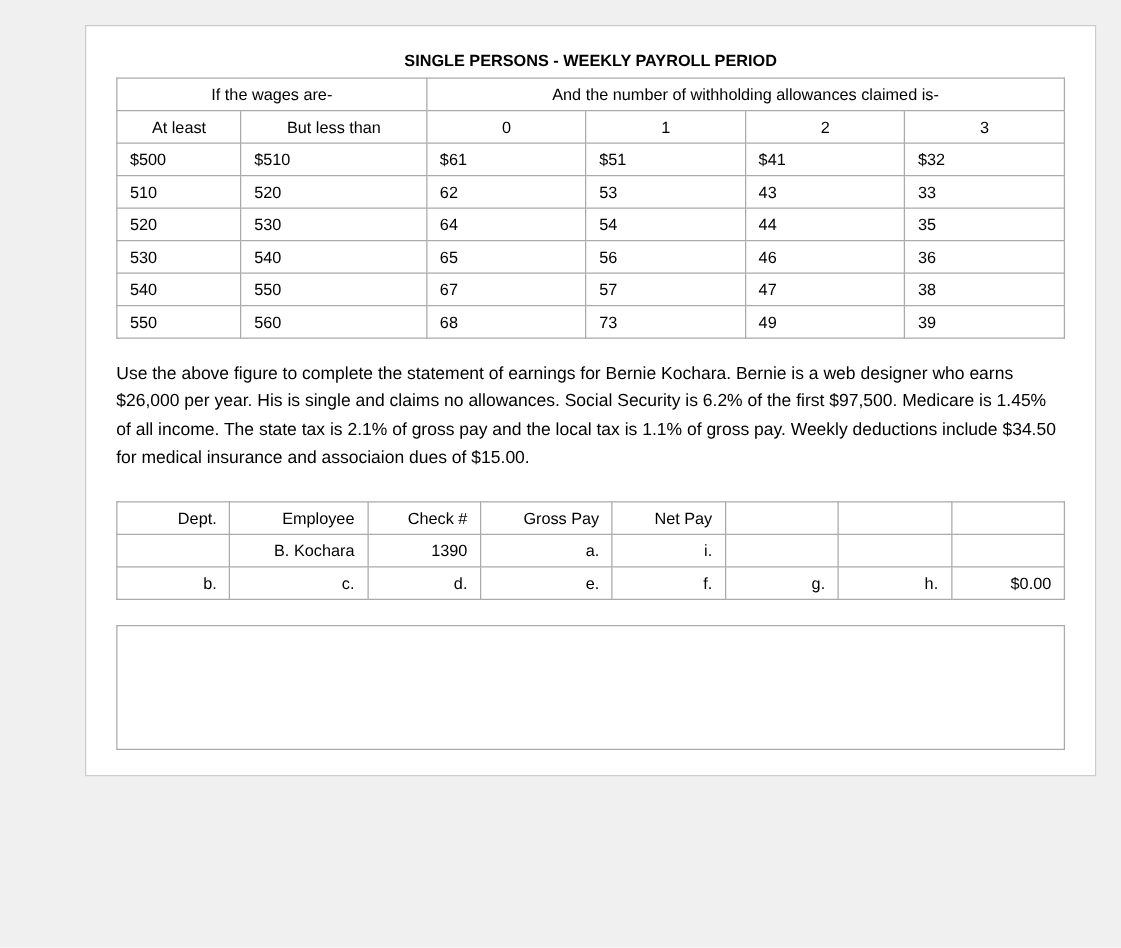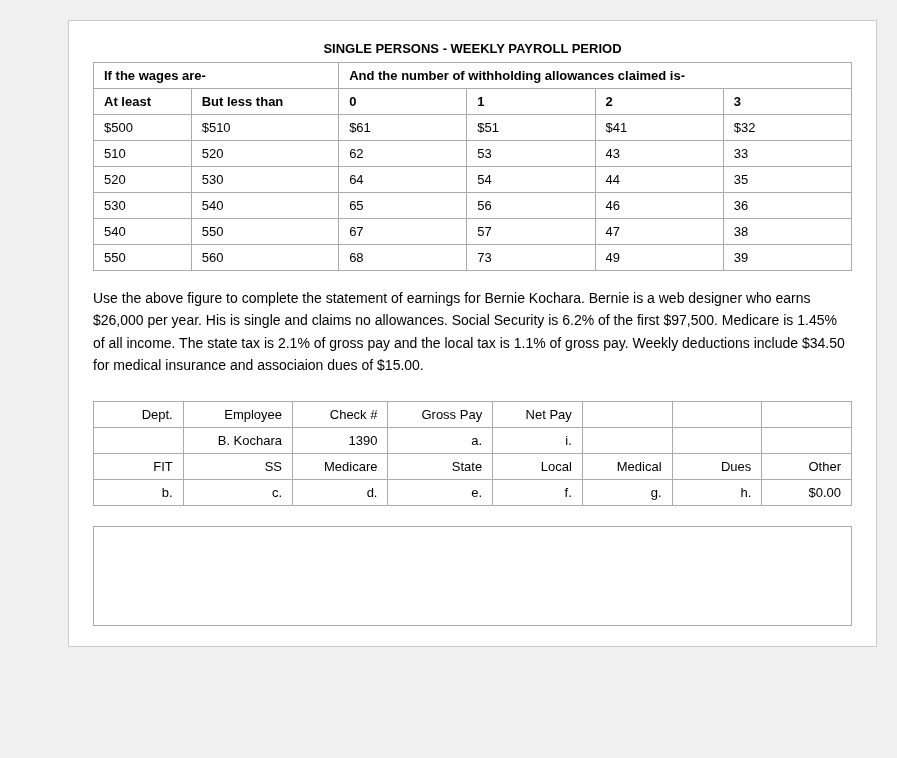--- a/index.html
+++ b/index.html
@@ -34,21 +34,22 @@
       caption-side: top;
     }
     .payroll-table th,
     .payroll-table td {
       border: 1px solid #aaa;
       padding: 5px 10px;
       text-align: left;
       font-size: 13px;
     }
     .payroll-table th {
-      font-weight: bold;
+      font-weight: normal;
+      text-align: center;
     }
     
     .description {
       font-size: 14px;
       line-height: 1.6;
       margin-bottom: 24px;
     }
     
     .earnings-table {
       width: 100%;
@@ -163,30 +164,20 @@
         <td></td>
         <td>B. Kochara</td>
         <td>1390</td>
         <td>a.</td>
         <td>i.</td>
         <td></td>
         <td></td>
         <td></td>
       </tr>
 
-      <tr>
-        <td>FIT</td>
-        <td>SS</td>
-        <td>Medicare</td>
-        <td>State</td>
-        <td>Local</td>
-        <td>Medical</td>
-        <td>Dues</td>
-        <td>Other</td>
-      </tr>
 
       <tr>
         <td>b.</td>
         <td>c.</td>
         <td>d.</td>
         <td>e.</td>
         <td>f.</td>
         <td>g.</td>
         <td>h.</td>
         <td>$0.00</td>

